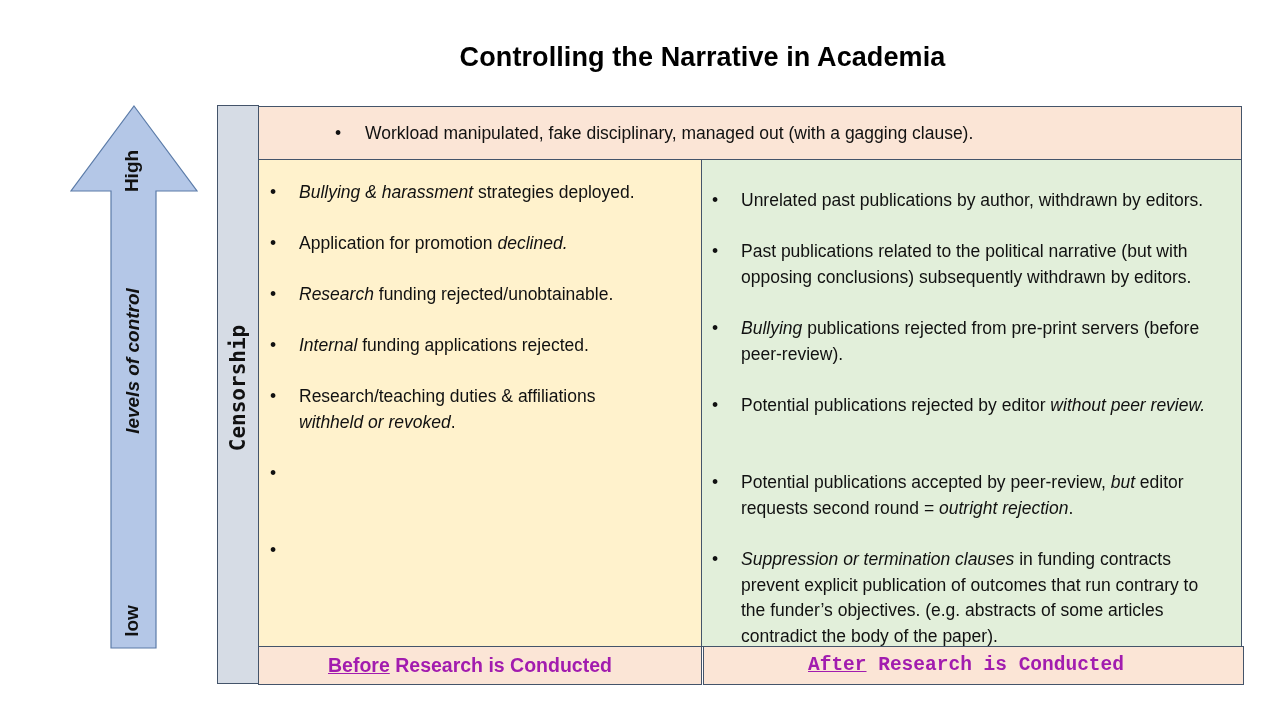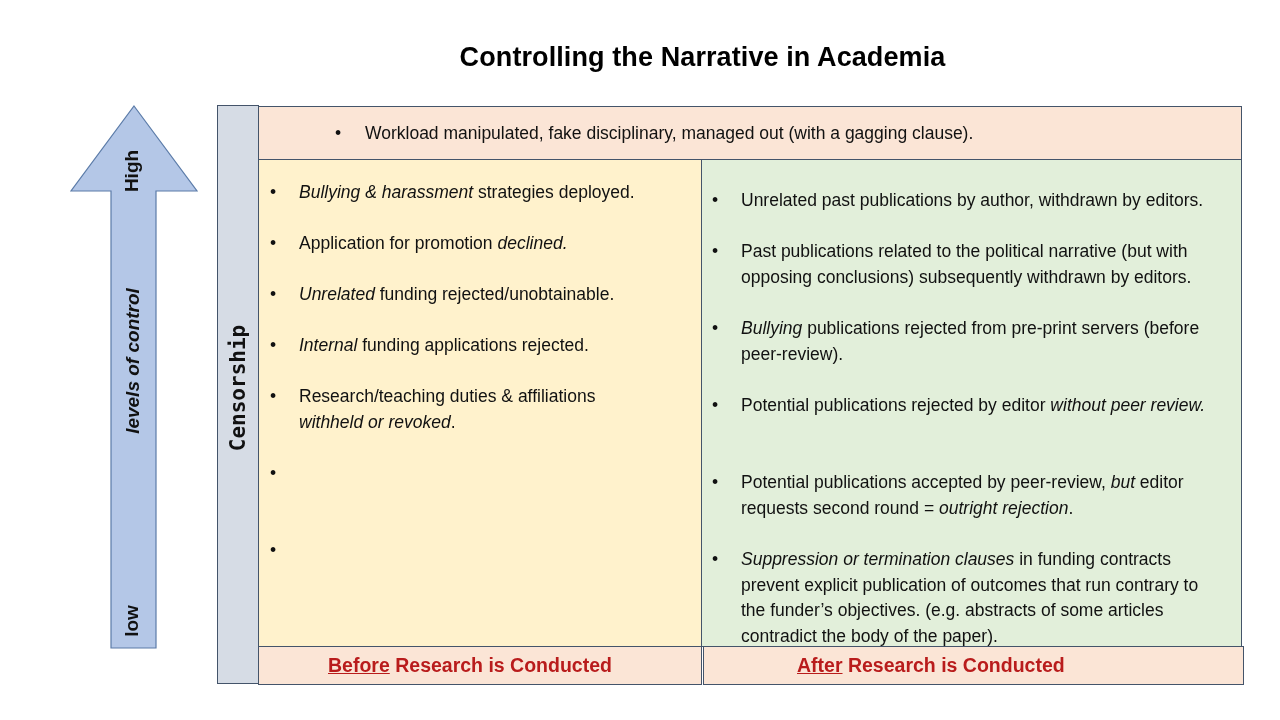--- a/index.html
+++ b/index.html
@@ -55,26 +55,26 @@
     }
     .item .dot { position: absolute; left: -29px; top: 0; }
     .left-panel .item { left: 40px; width: 400px; }
     .right-panel .item { left: 39px; width: 490px; }
     em { font-style: italic; }
 
     
     .bottom-label {
       position: absolute; top: 646px; height: 39px; background: #fbe5d6;
       border: 1px solid #44546a; box-sizing: border-box; font-weight: bold; font-size: 19.5px;
-      line-height: 37px; color: #b91c1c;
+      line-height: 37px; color: #a21caf;
     }
     .bl-before { left: 258px; width: 444px; }
     .bl-after { left: 703px; width: 541px; }
     .bl-before .txt { position: absolute; left: 69px; }
-    .bl-after .txt { position: absolute; left: 93px; }
+    .bl-after .txt { position: absolute; left: 104px; font-family: Liberation Mono, monospace; }
     .u { text-decoration: underline; }
   </style>
 </head>
 <body>
 
 <div class="title">Controlling the Narrative in Academia</div>
 
 <div class="arrow">
   <svg width="128" height="545" viewBox="0 0 128 545">
     <polygon points="64,1 127,86 86,86 86,543 41,543 41,86 1,86" fill="#b4c7e7" stroke="#5b7ba8" stroke-width="1.2"></polygon>
@@ -96,21 +96,21 @@
 </div>
 
 <div class="left-panel">
   <div class="item" style="top:20px">
     <span class="dot">•</span><em>Bullying &amp; harassment</em><span> strategies deployed.</span>
   </div>
   <div class="item" style="top:71px">
     <span class="dot">•</span><span>Application for promotion </span><em>declined.</em>
   </div>
   <div class="item" style="top:122px">
-    <span class="dot">•</span><em>Unrelated</em><span> funding rejected/unobtainable.</span>
+    <span class="dot">•</span><em>Research</em><span> funding rejected/unobtainable.</span>
   </div>
   <div class="item" style="top:173px">
     <span class="dot">•</span><em>Internal</em><span> funding applications rejected.</span>
   </div>
   <div class="item" style="top:224px; width:360px">
     <span class="dot">•</span><span>Research/teaching duties &amp; affiliations </span><em>withheld or revoked</em><span>.</span>
   </div>
   <div class="item" style="top:301px; width:385px">
     <span class="dot">•</span>
   </div>

